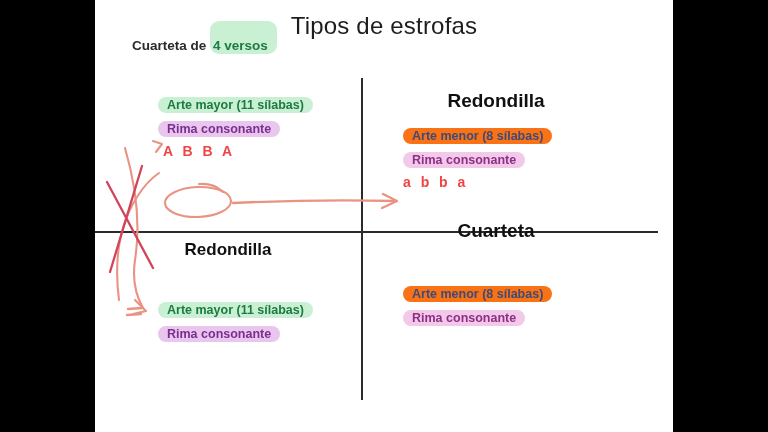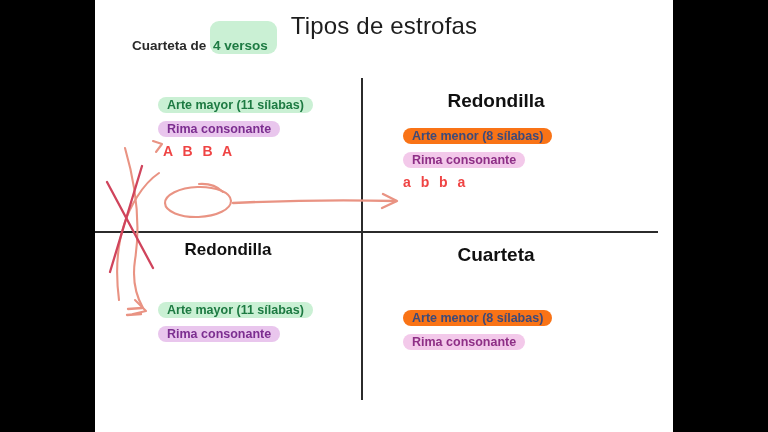--- a/index.html
+++ b/index.html
@@ -74,21 +74,21 @@
     background: #2b2b2b;
   }
   
   .quad {
     position: absolute;
     width: 266px;
   }
   .q-tl { left: 0px;   top: 95px; }
   .q-tr { left: 268px; top: 90px; }
   .q-bl { left: 0px;   top: 240px; }
-  .q-br { left: 268px; top: 244px; }
+  .q-br { left: 268px; top: 220px; }
 
   .q-head {
     text-align: center;
     font-size: 17px;
     font-weight: bold;
     color: #101010;
     margin: 0 0 14px 0;
   }
   .q-tr .q-head, .q-br .q-head { font-size: 19px; }
 

